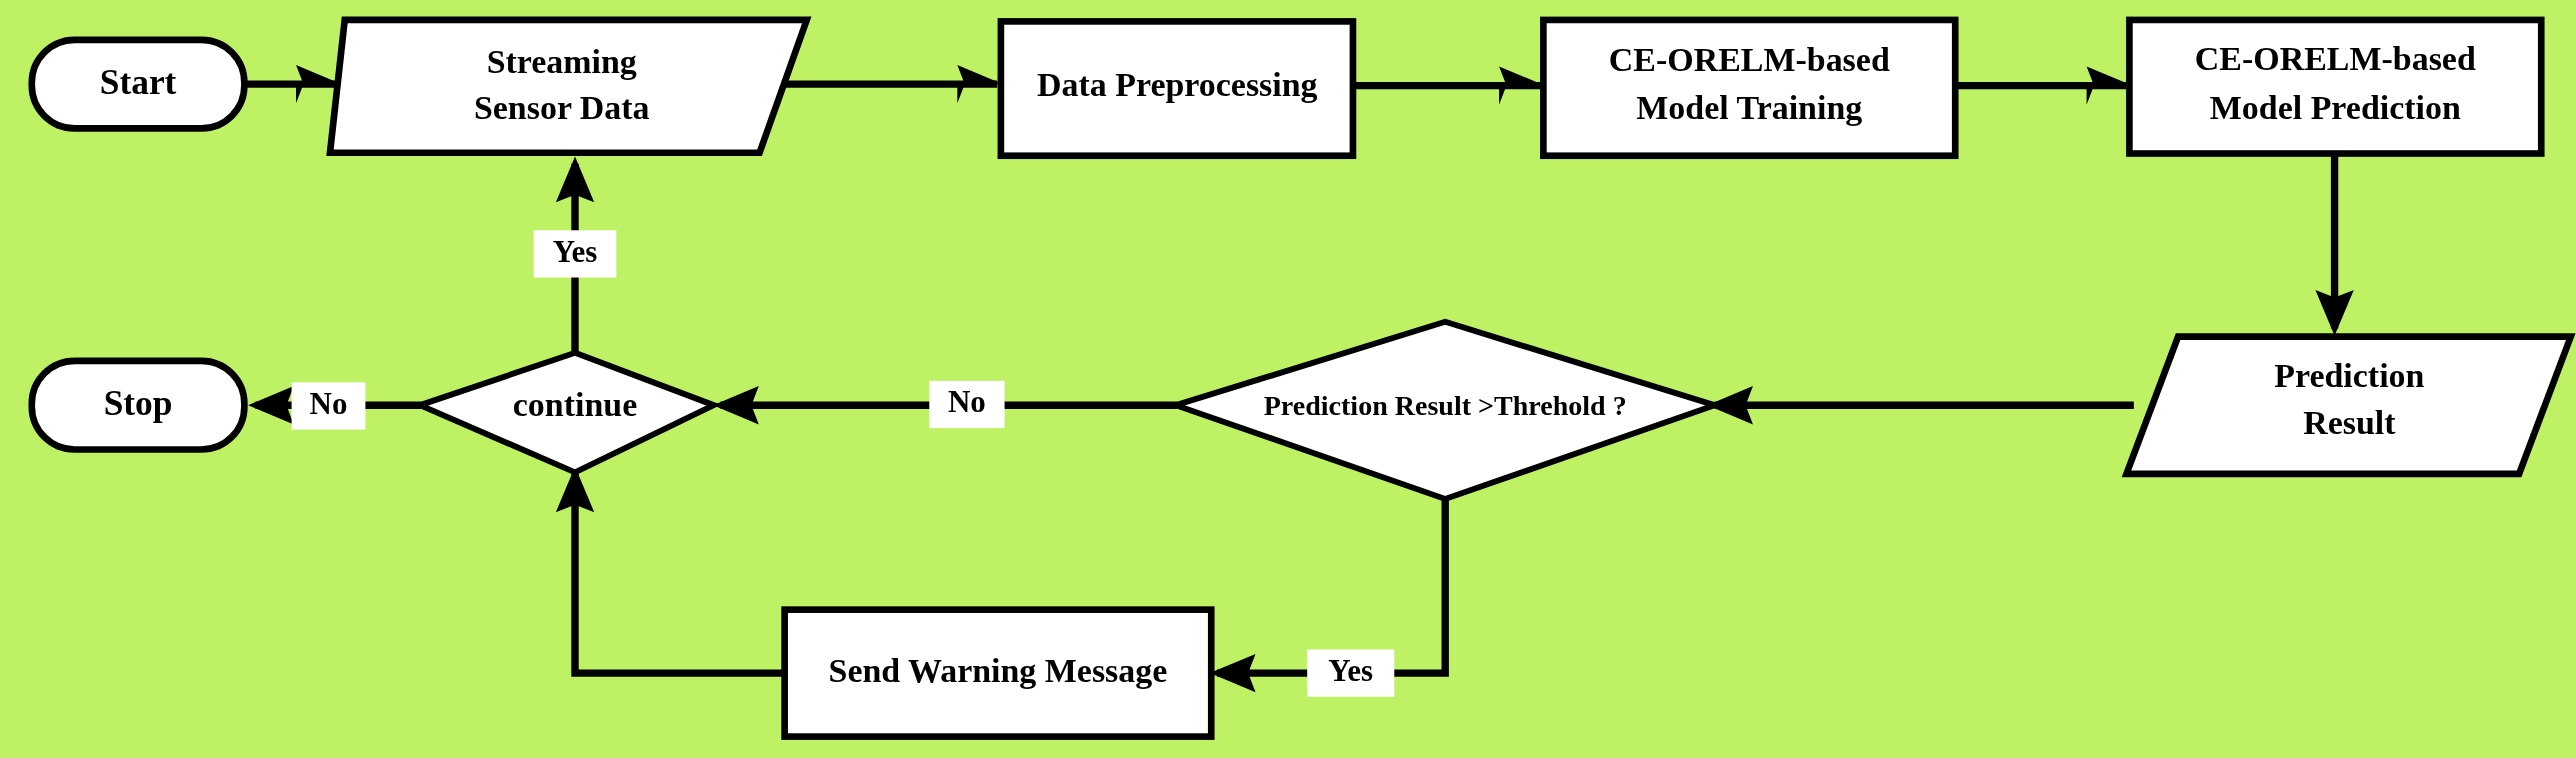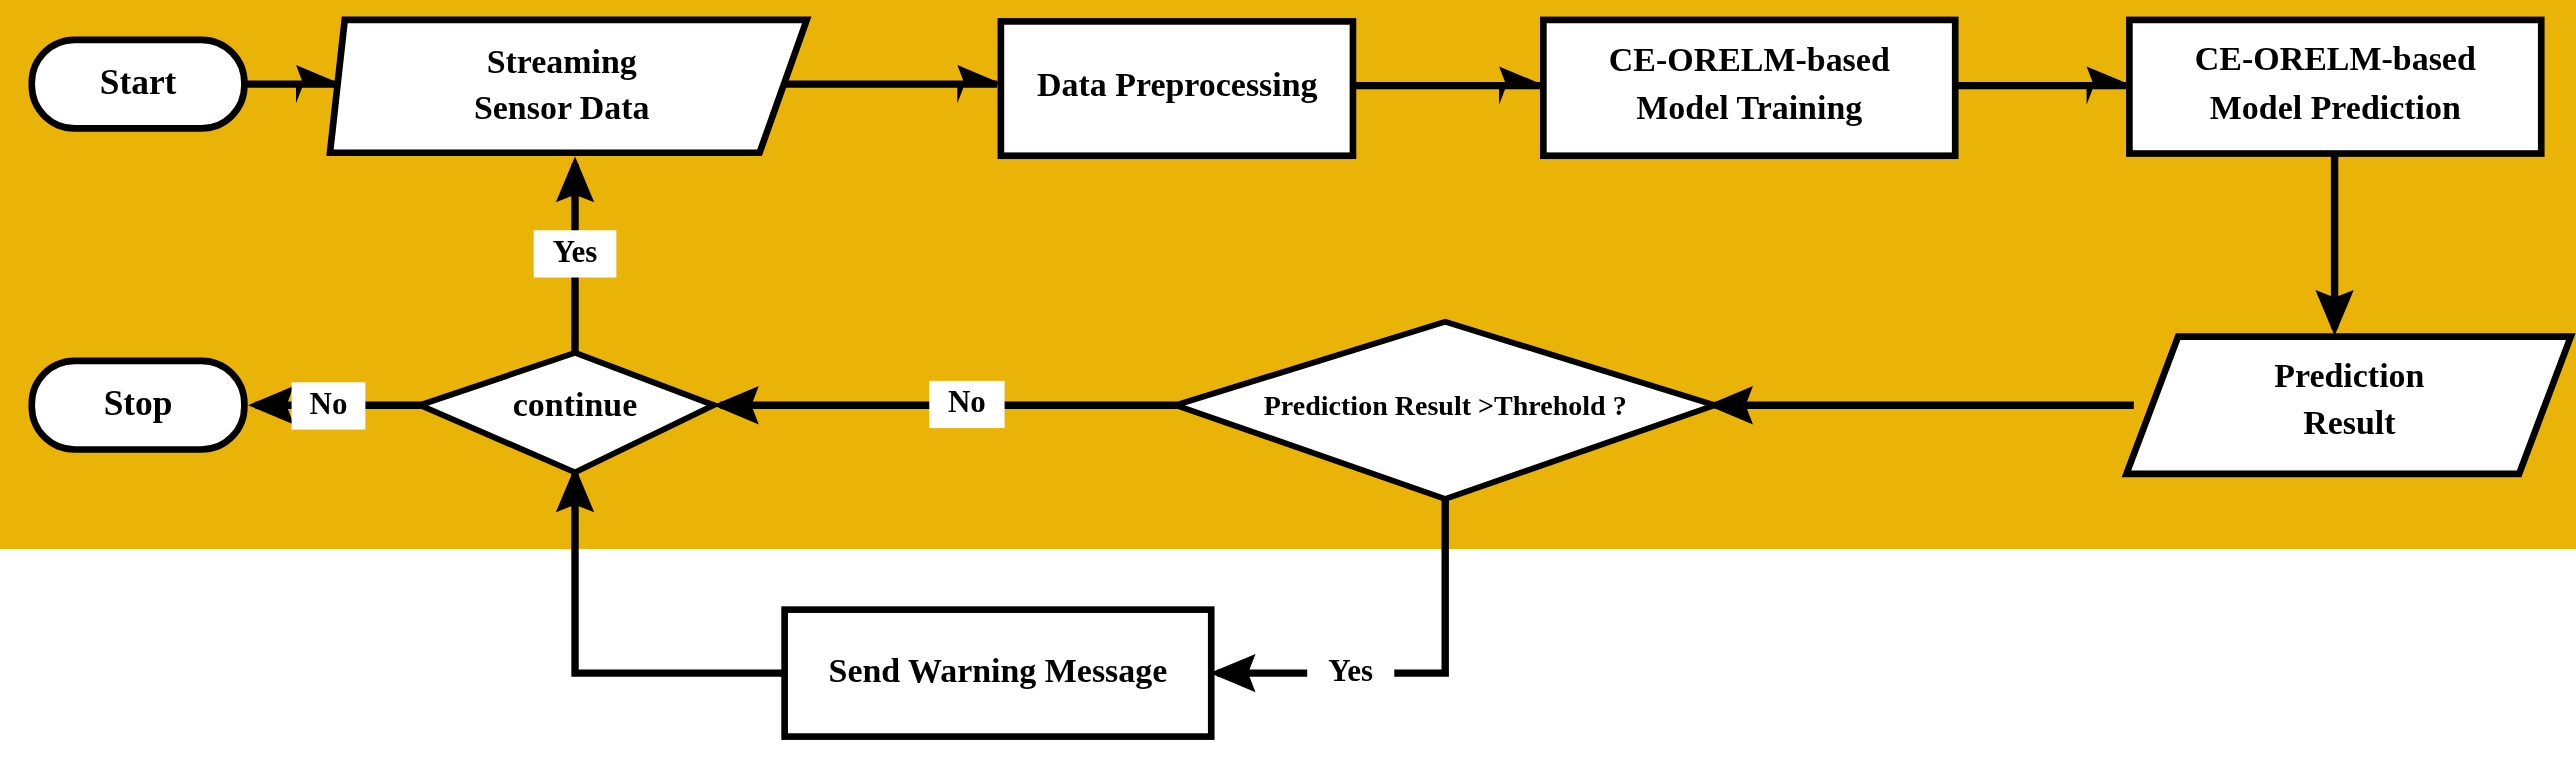--- a/index.html
+++ b/index.html
@@ -9,22 +9,22 @@
   }
   body {
     width: 2576px;
     height: 758px;
     font-family: "Liberation Serif", "DejaVu Serif", serif;
     overflow: hidden;
   }
   #flowchart-root {
     position: relative;
     width: 2576px;
-    height: 549px;
-    background: #eab308;
+    height: 758px;
+    background: #bef264;
   }
   svg#flow-svg {
     position: absolute;
     top: 0;
     left: 0;
     width: 2576px;
     height: 758px;
     display: block;
   }
   .shape-outline {

